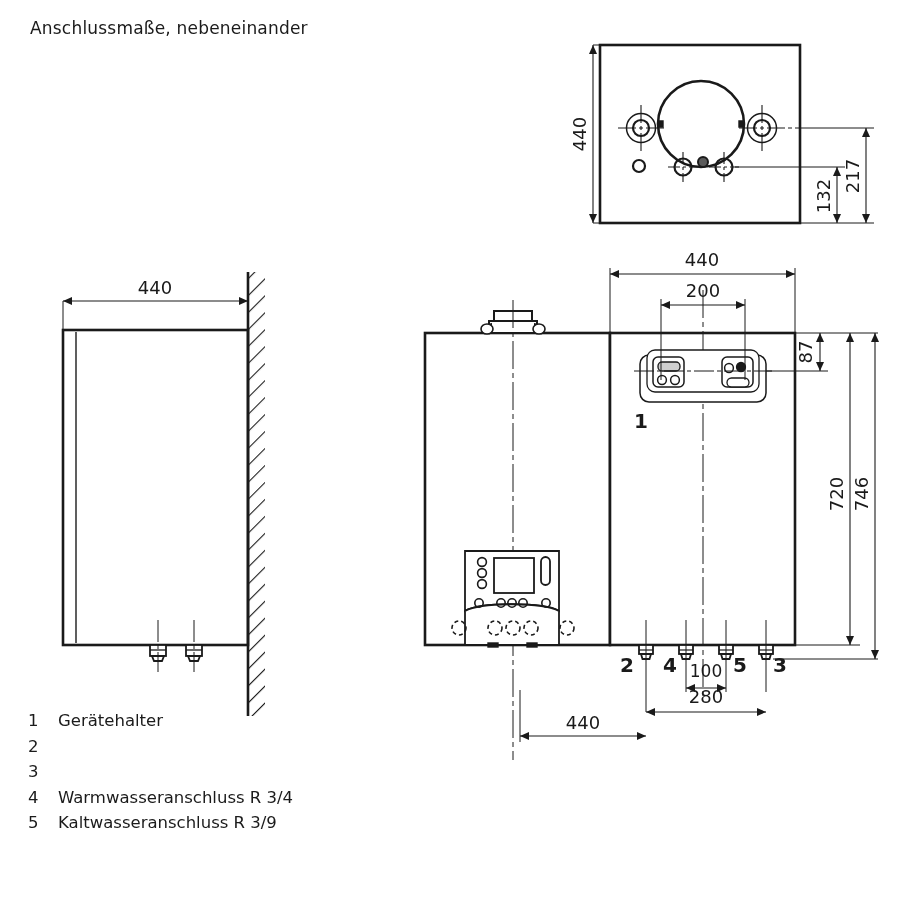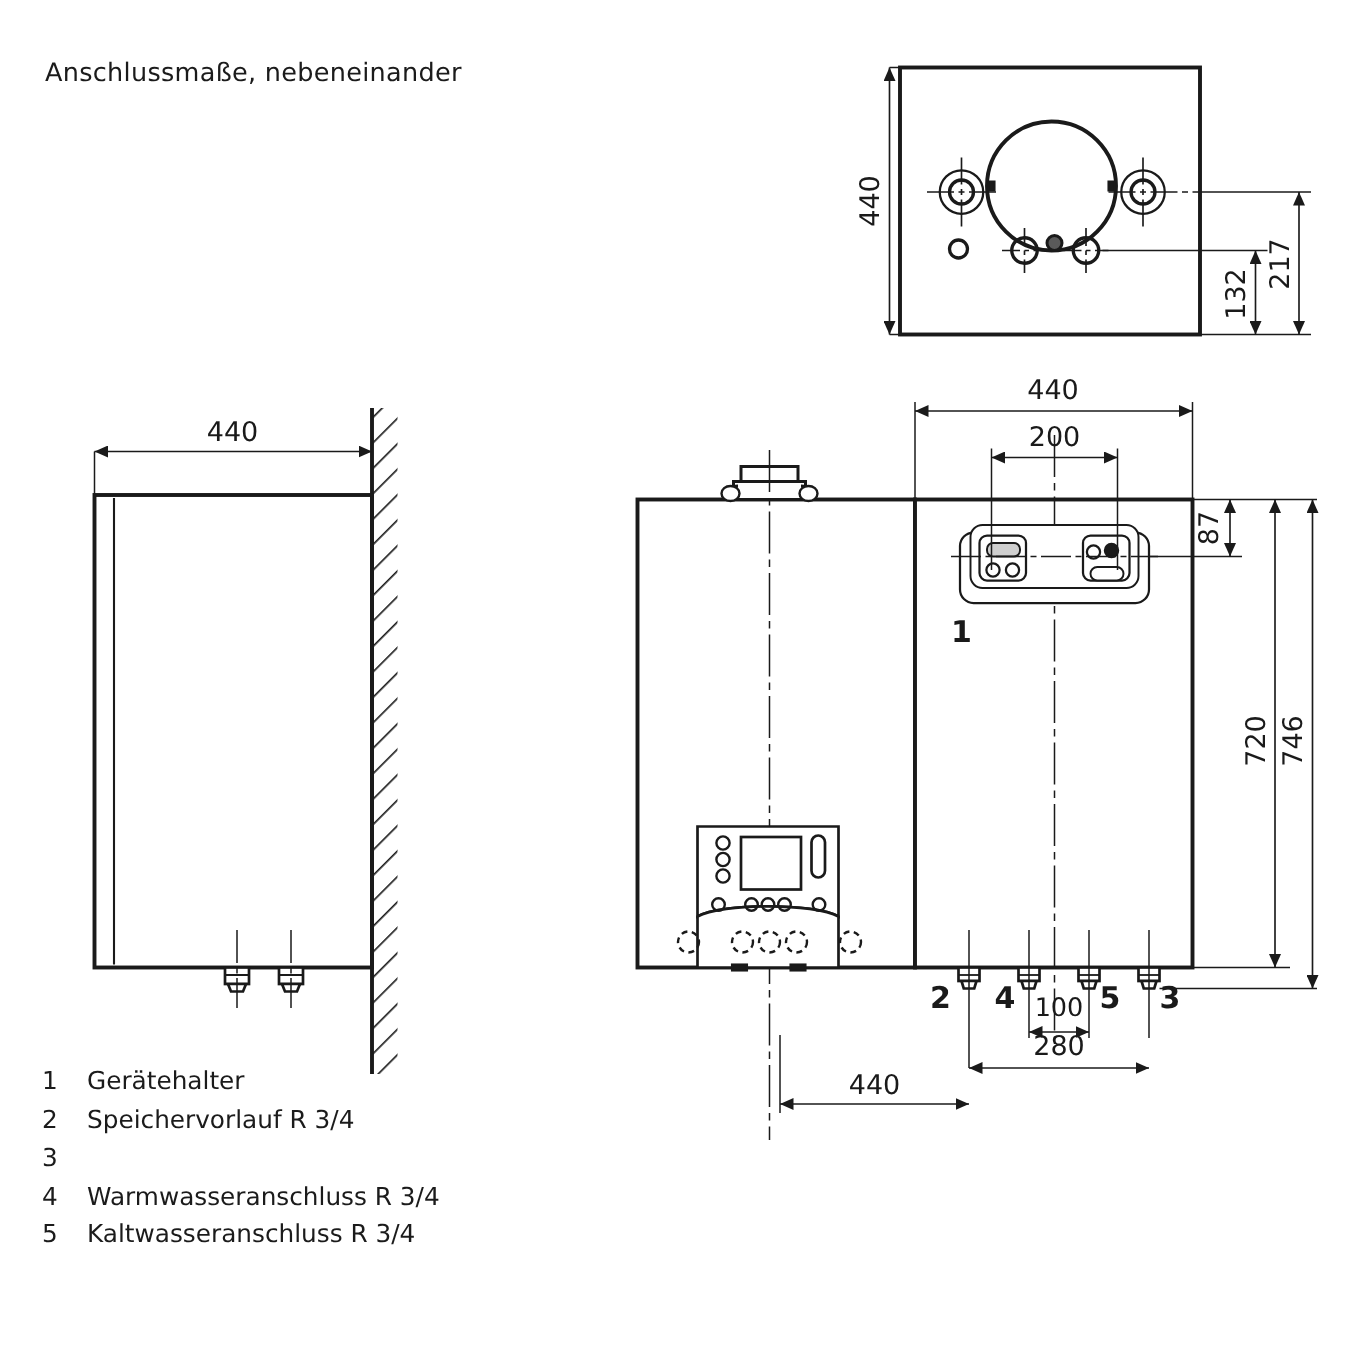--- a/index.html
+++ b/index.html
@@ -17,21 +17,21 @@
     overflow: hidden;
   }
   #sheet {
     position: absolute;
     left: 0; top: 0;
     width: 900px; height: 900px;
   }
   .title-text {
     position: absolute;
     left: 30px;
-    top: 39px;
+    top: 18px;
     font-size: 17px;
     letter-spacing: 0.2px;
     color: #1b1b1b;
     white-space: nowrap;
   }
   .legend {
     position: absolute;
     left: 28px;
     top: 708px;
     font-size: 16.5px;
@@ -316,28 +316,27 @@
     <text x="780" y="672" font-size="20" font-weight="bold" text-anchor="middle">3</text>
   </svg>
 
   <div class="legend">
     <div class="legend-row">
       <span class="legend-num">1</span>
       <span class="legend-label">Gerätehalter</span>
     </div>
     <div class="legend-row">
       <span class="legend-num">2</span>
-      <span class="legend-label">Speichervorlauf R 3/4</span>
     </div>
     <div class="legend-row">
       <span class="legend-num">3</span>
     </div>
     <div class="legend-row">
       <span class="legend-num">4</span>
       <span class="legend-label">Warmwasseranschluss R 3/4</span>
     </div>
     <div class="legend-row">
       <span class="legend-num">5</span>
-      <span class="legend-label">Kaltwasseranschluss R 3/4</span>
+      <span class="legend-label">Kaltwasseranschluss R 3/9</span>
     </div>
   </div>
 
 </div>
 
 </body></html>

